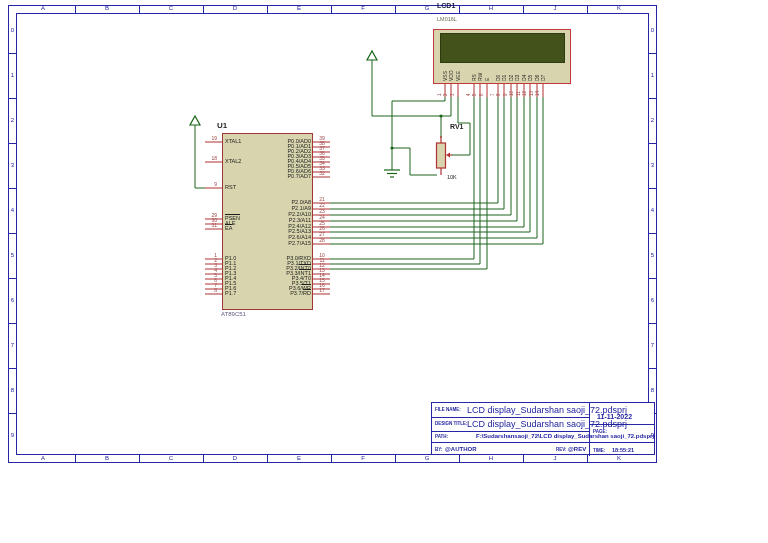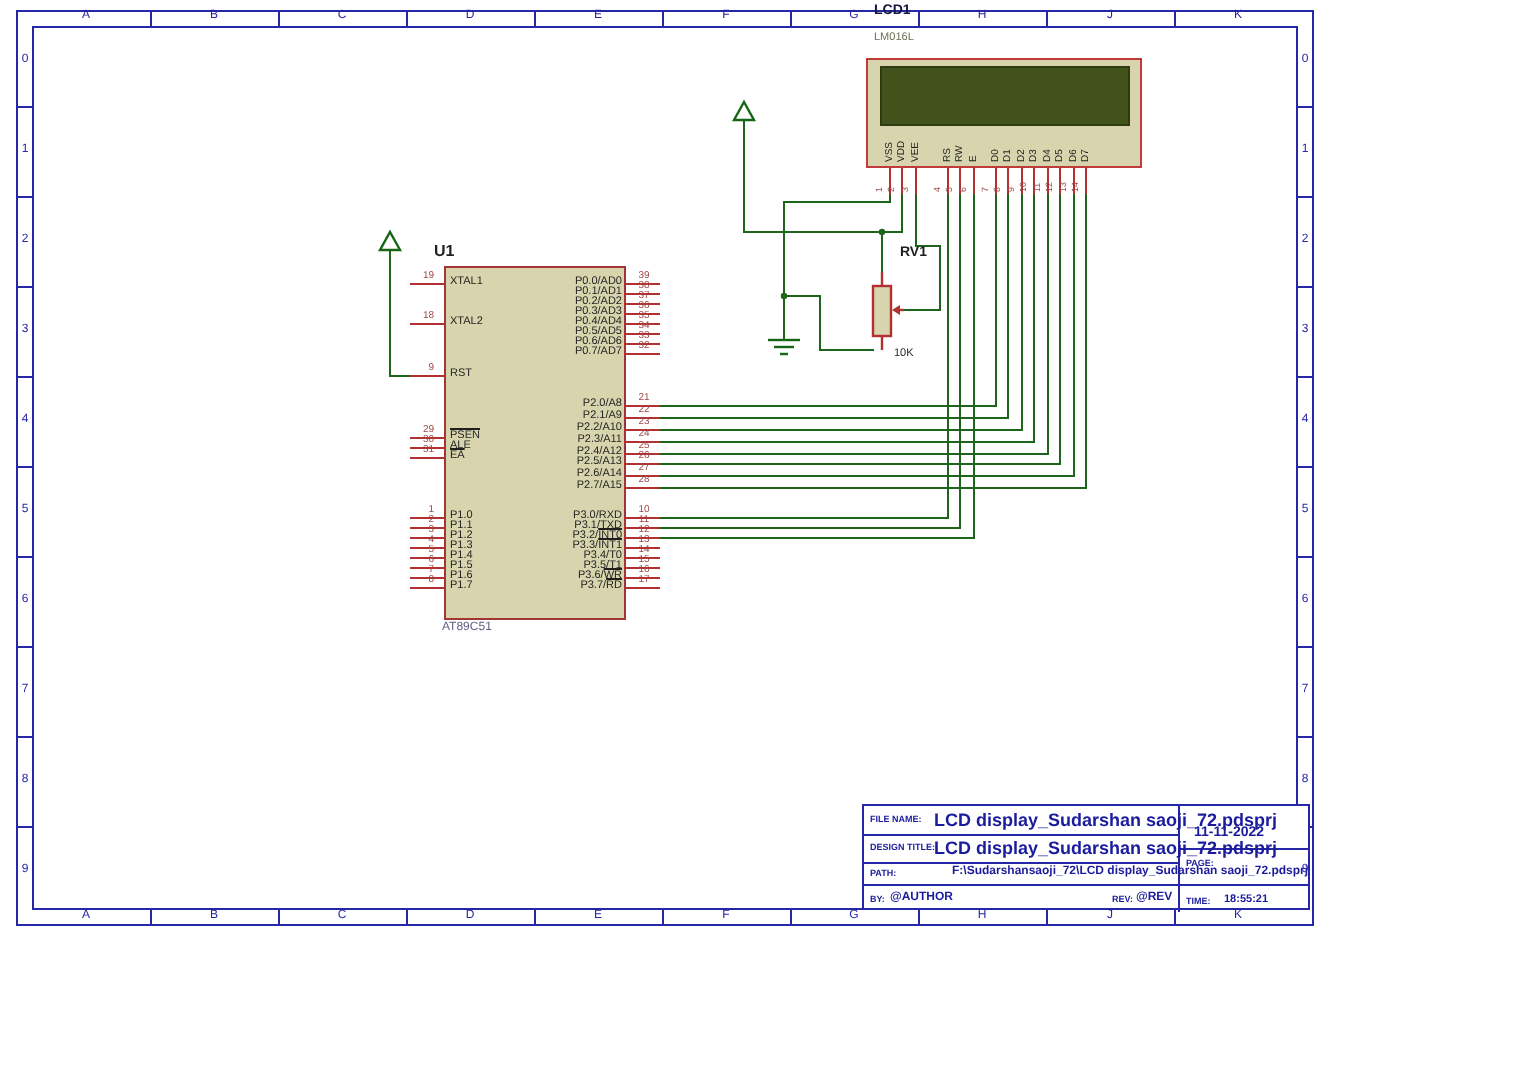--- a/index.html
+++ b/index.html
@@ -29,21 +29,21 @@
   .lcdval{left:437px;top:16px;color:var(--olive);}
   .rvref{left:450px;top:123px;}
   .rvval{left:447px;top:174px;color:var(--ink);}
   .bar{text-decoration:overline;}
   .tblock{position:absolute;left:431px;top:402px;width:224px;height:53px;
        border:1px solid var(--blue);box-sizing:border-box;background:#fff;z-index:3;color:var(--tblue);}
   .tcell{position:absolute;box-sizing:border-box;}
   .bb{border-bottom:1px solid var(--blue);}
   .bl{border-left:1px solid var(--blue);}
   .tlab{position:absolute;font-size:4.5px;font-weight:bold;white-space:nowrap;z-index:4;}
-  .tval-big{position:absolute;font-size:9px;font-weight:bold;white-space:nowrap;z-index:5;}
+  .tval-big{position:absolute;font-size:9px;font-weight:normal;white-space:nowrap;z-index:5;}
   .tval-med{position:absolute;font-size:6px;font-weight:bold;white-space:nowrap;z-index:5;}
   .tval-date{position:absolute;font-size:7px;font-weight:bold;white-space:nowrap;z-index:4;}
   .tval-sm{position:absolute;font-size:5.5px;font-weight:bold;white-space:nowrap;z-index:4;}
 </style>
 </head>
 <body>
 
 <div class="sheet">
   <svg id="border-svg" class="layer" width="768" height="543">
       <g stroke="#2626a6" stroke-width="1" fill="none">

